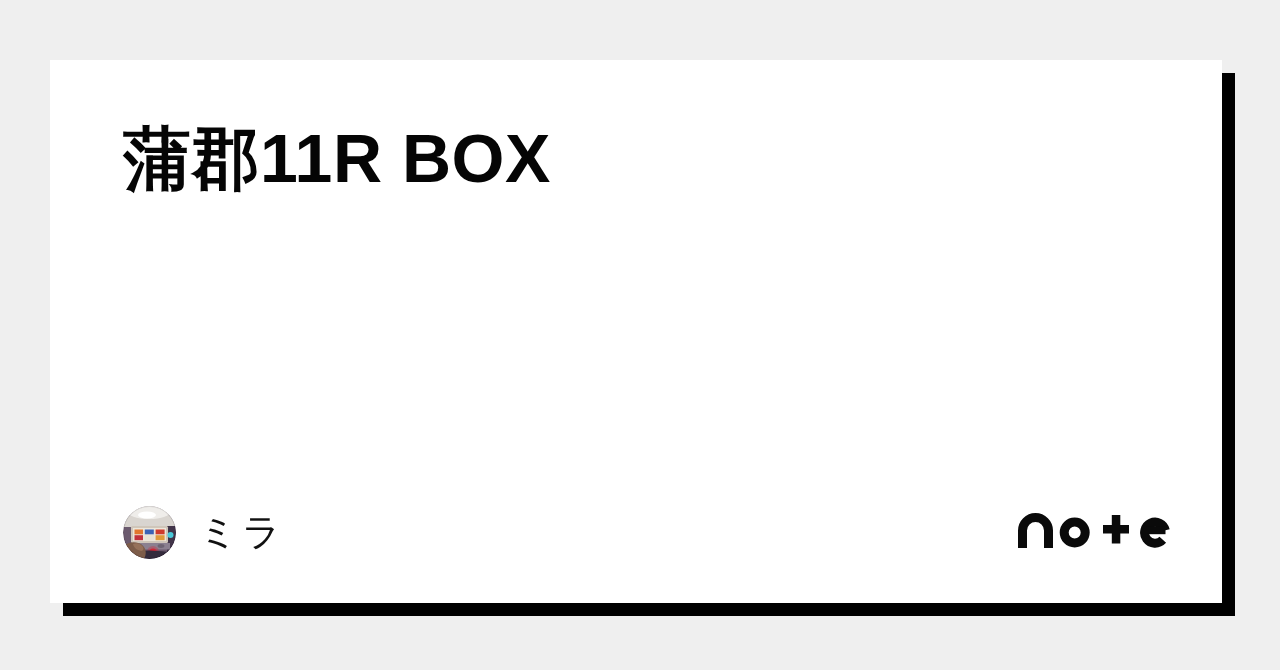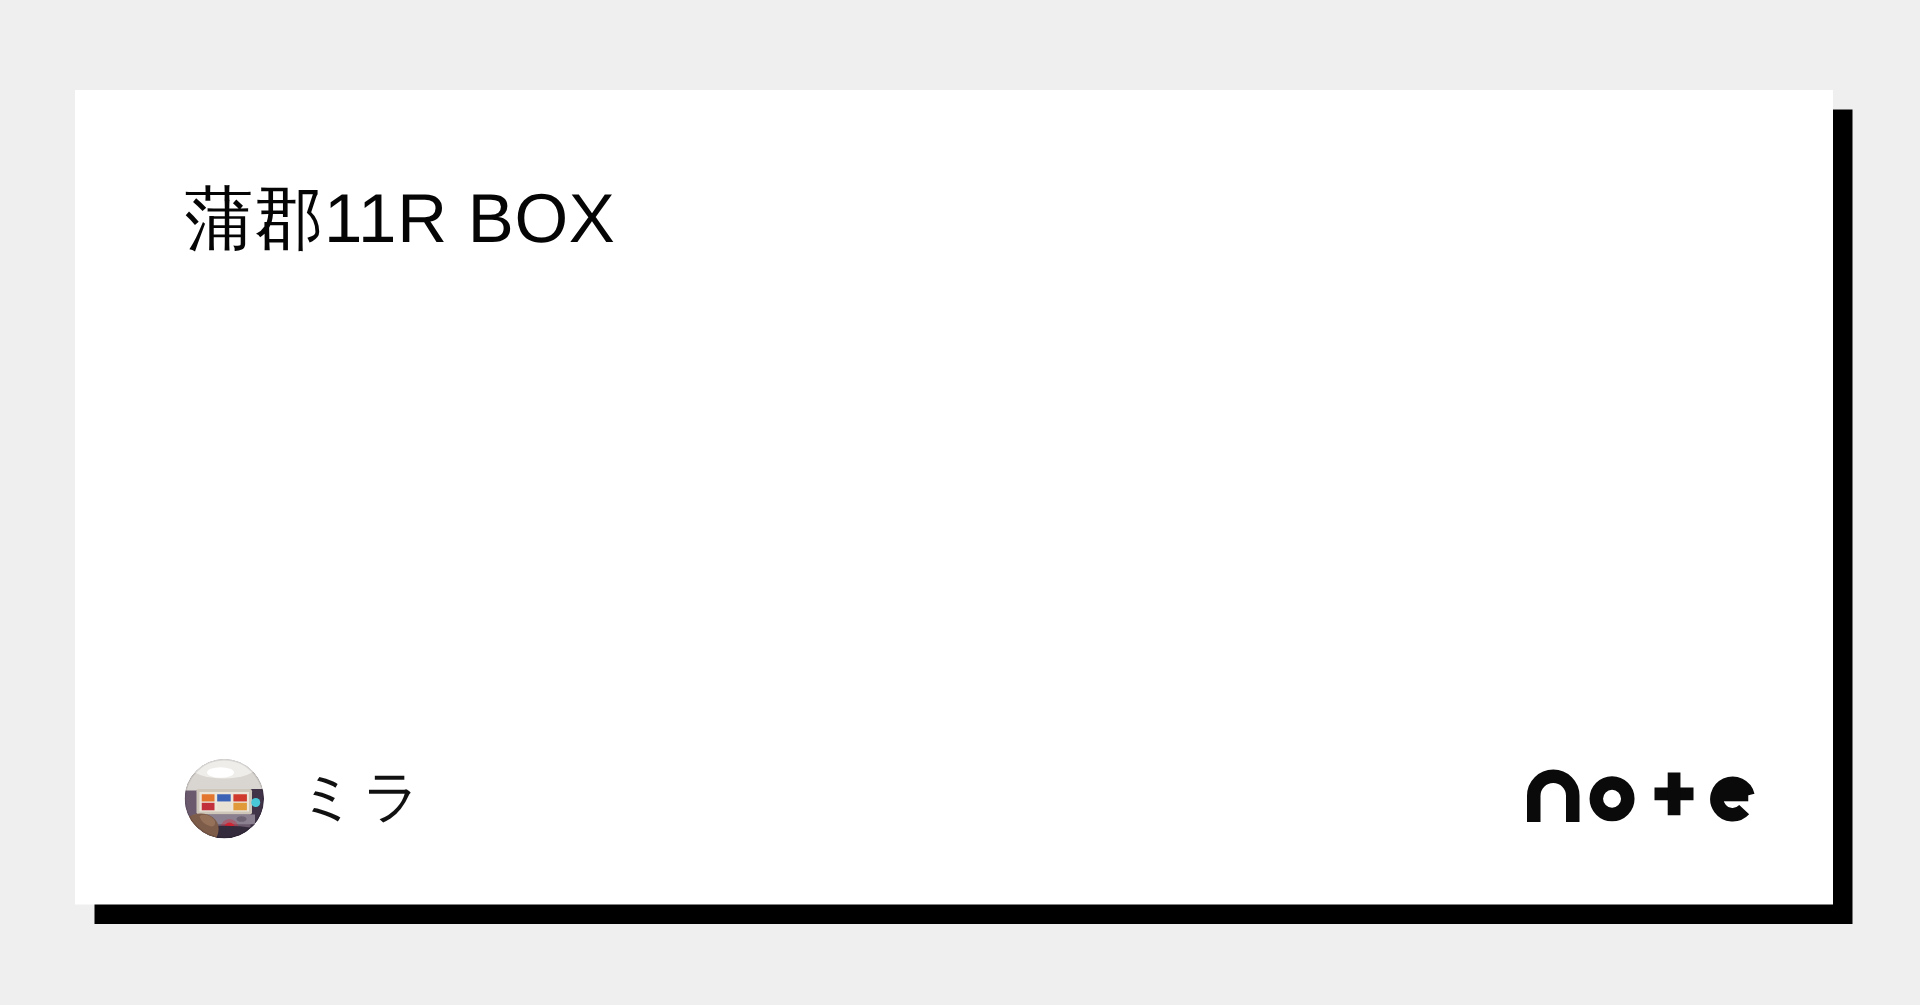--- a/index.html
+++ b/index.html
@@ -25,23 +25,23 @@
     height: 543px;
     background: #ffffff;
     box-shadow: 13px 13px 0 0 #000000;
   }
   .title {
     position: absolute;
     left: 73px;
     top: 58px;
     margin: 0;
     max-width: 1030px;
-    font-size: 46px;
+    font-size: 68px;
     line-height: 1.2;
-    font-weight: 400;
+    font-weight: 700;
     color: #050505;
     letter-spacing: 0.5px;
     white-space: nowrap;
   }
   .author {
     position: absolute;
     left: 73px;
     bottom: 44px;
     display: flex;
     align-items: flex-end;

